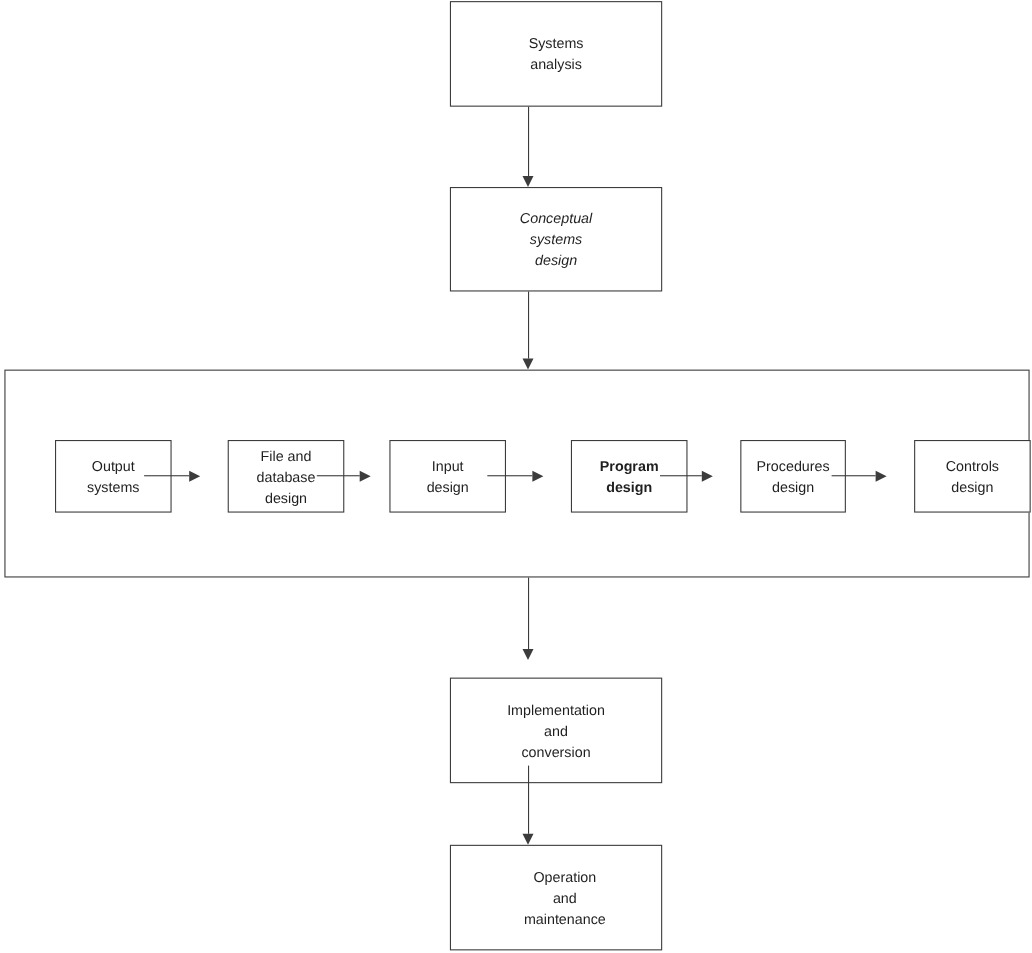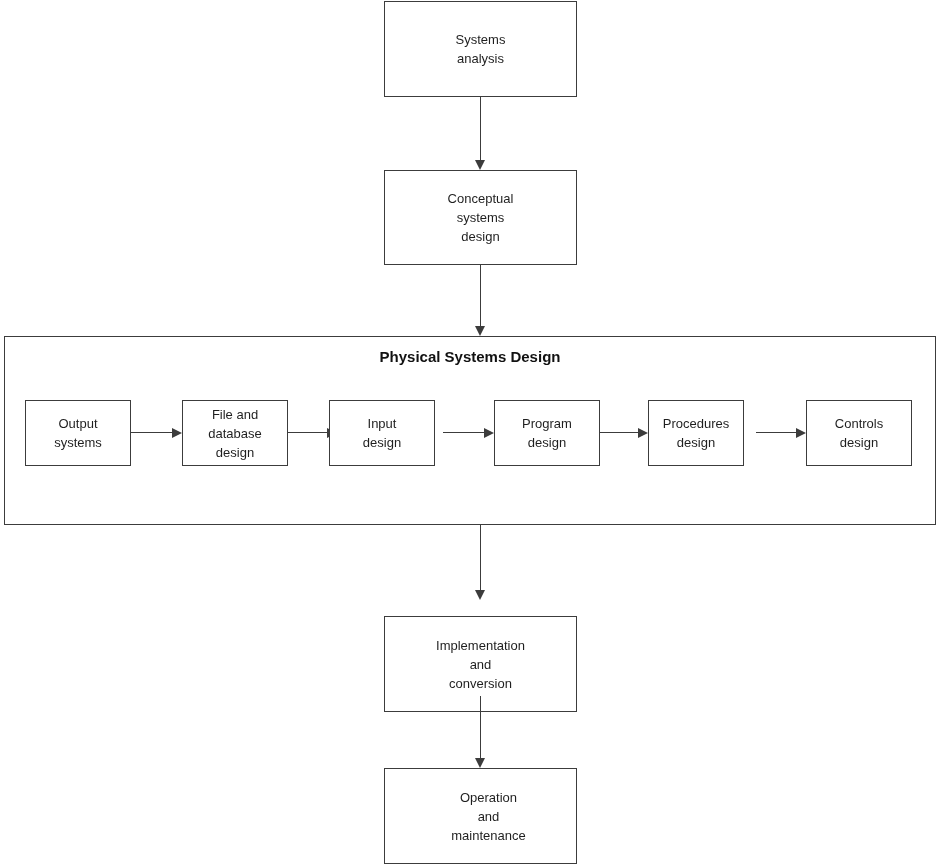--- a/index.html
+++ b/index.html
@@ -17,20 +17,21 @@
     position: absolute;
     border: 1px solid var(--line, #3c3c3c);
     background: #ffffff;
     display: flex;
     align-items: center;
     justify-content: center;
     text-align: center;
     font-size: 13px;
     line-height: 19px;
     white-space: pre-line;
+    margin-left: 25px;
   }
   .main-node { left: 384px; width: 193px; }
   .step-box { top: 400px; width: 106px; height: 66px; }
   .container-box {
     position: absolute;
     left: 4px;
     top: 336px;
     width: 932px;
     height: 189px;
     border: 1px solid var(--line, #3c3c3c);
@@ -77,31 +78,30 @@
 <div class="canvas">
 
   <div class="node main-node" style="top:1px; height:96px;">
     <span>Systems
 analysis</span>
   </div>
 
   <div class="vline" style="left:480px; top:97px; height:63px;"></div>
   <div class="arrow-down" style="left:475px; top:160px;"></div>
 
-  <div class="node main-node" style="top:170px; height:95px;">
+  <div class="node main-node" style="top:170px; height:95px;font-style:italic;">
     <span>Conceptual
 systems
 design</span>
   </div>
 
   <div class="vline" style="left:480px; top:265px; height:61px;"></div>
   <div class="arrow-down" style="left:475px; top:326px;"></div>
 
   <div class="container-box"></div>
-  <div class="container-title">Physical Systems Design</div>
 
   <div class="node step-box" style="left:25px;">
     <span>Output
 systems</span>
   </div>
 
   <div class="hline" style="left:131px; top:432px; width:41px;"></div>
   <div class="arrow-right" style="left:172px; top:428px;"></div>
 
   <div class="node step-box" style="left:182px;">
@@ -114,21 +114,21 @@
   <div class="arrow-right" style="left:327px; top:428px;"></div>
 
   <div class="node step-box" style="left:329px;">
     <span>Input
 design</span>
   </div>
 
   <div class="hline" style="left:443px; top:432px; width:41px;"></div>
   <div class="arrow-right" style="left:484px; top:428px;"></div>
 
-  <div class="node step-box" style="left:494px;">
+  <div class="node step-box" style="left:494px;font-weight:bold;">
     <span>Program
 design</span>
   </div>
 
   <div class="hline" style="left:600px; top:432px; width:38px;"></div>
   <div class="arrow-right" style="left:638px; top:428px;"></div>
 
   <div class="node step-box" style="left:648px; width:96px;">
     <span>Procedures
 design</span>

